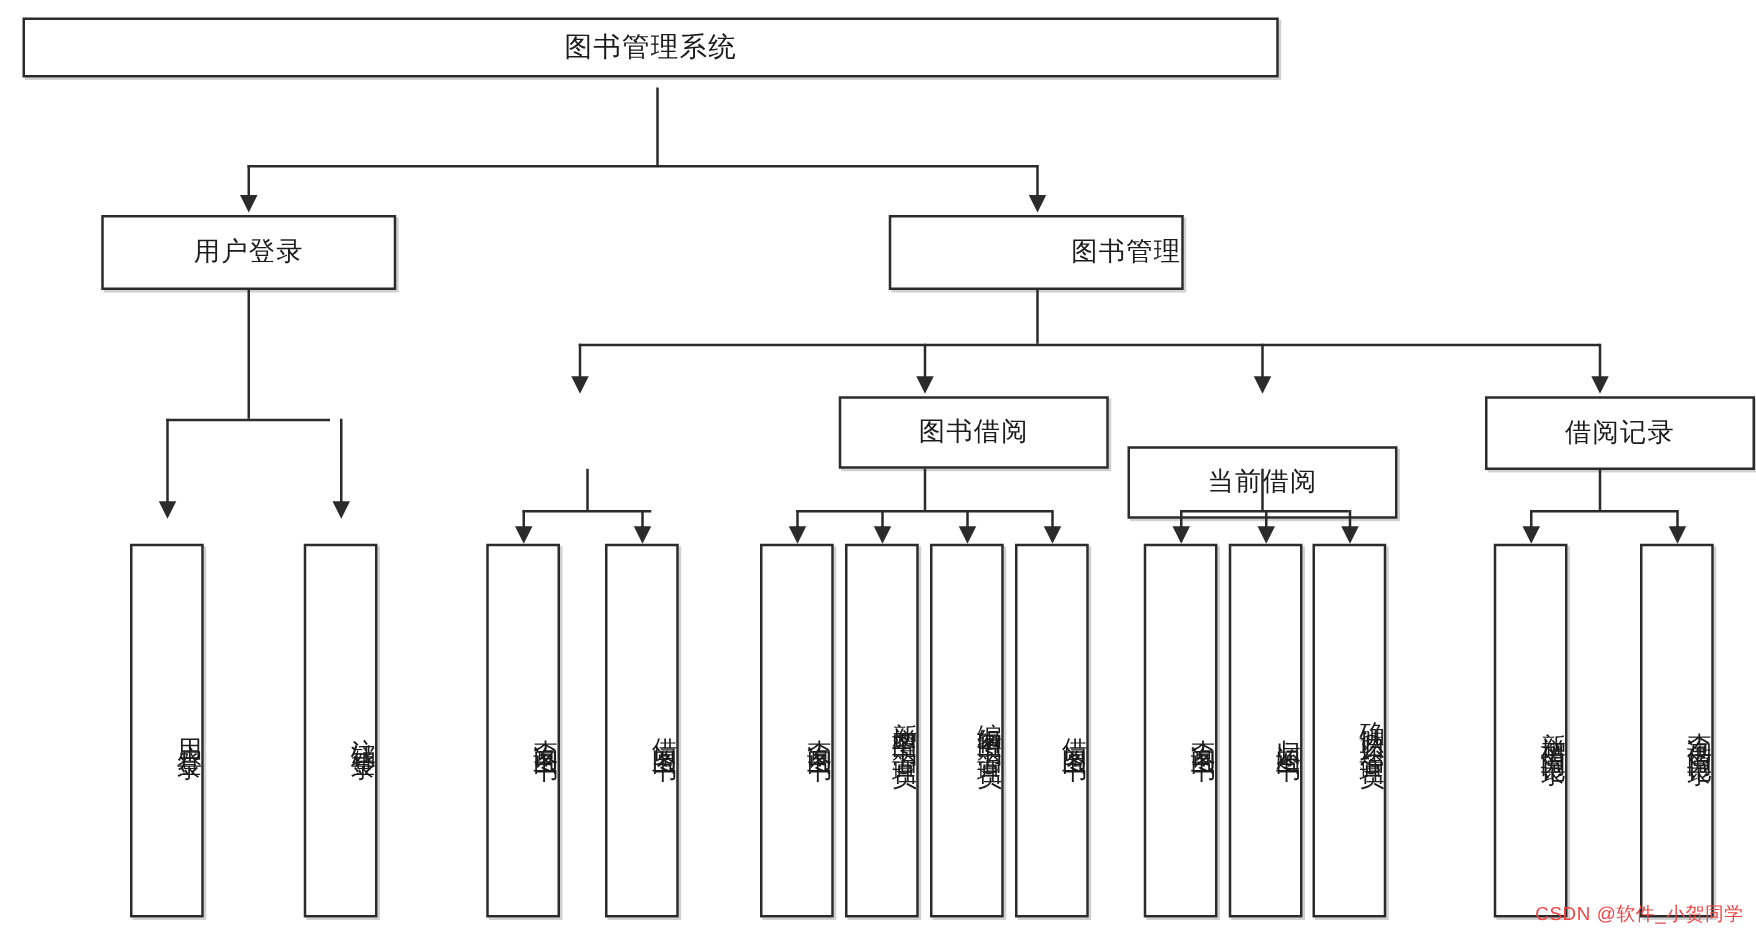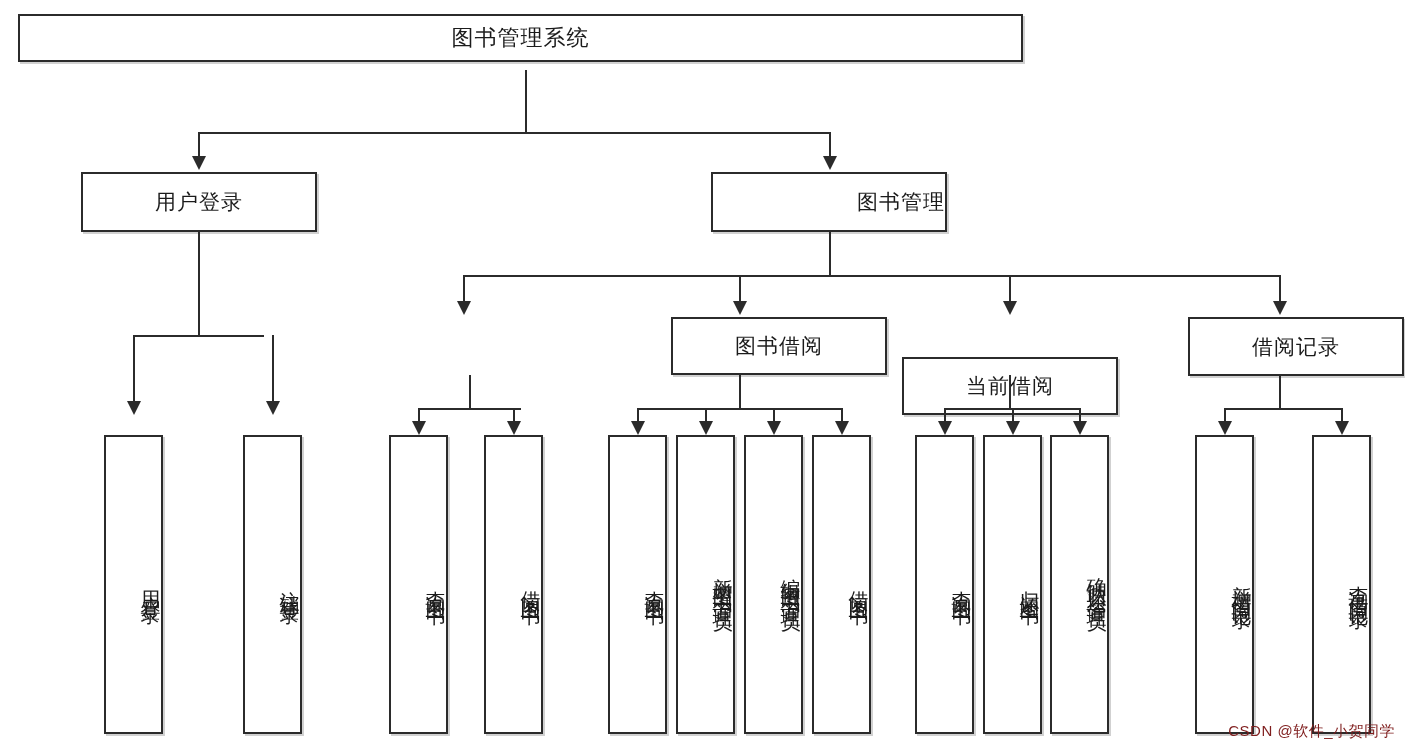--- a/index.html
+++ b/index.html
@@ -65,21 +65,21 @@
     border-left:7px solid transparent;
     border-right:7px solid transparent;
     border-top:14px solid #2b2b2b;
   }
   
   #watermark{
     position:absolute;
     right:10px;
     bottom:6px;
     font-size:15px;
-    color:#7f1d1d;
+    color:#ef4444;
     letter-spacing:.5px;
     white-space:nowrap;
     pointer-events:none;
   }
 </style>
 </head>
 <body>
 
 <div id="canvas">
 

